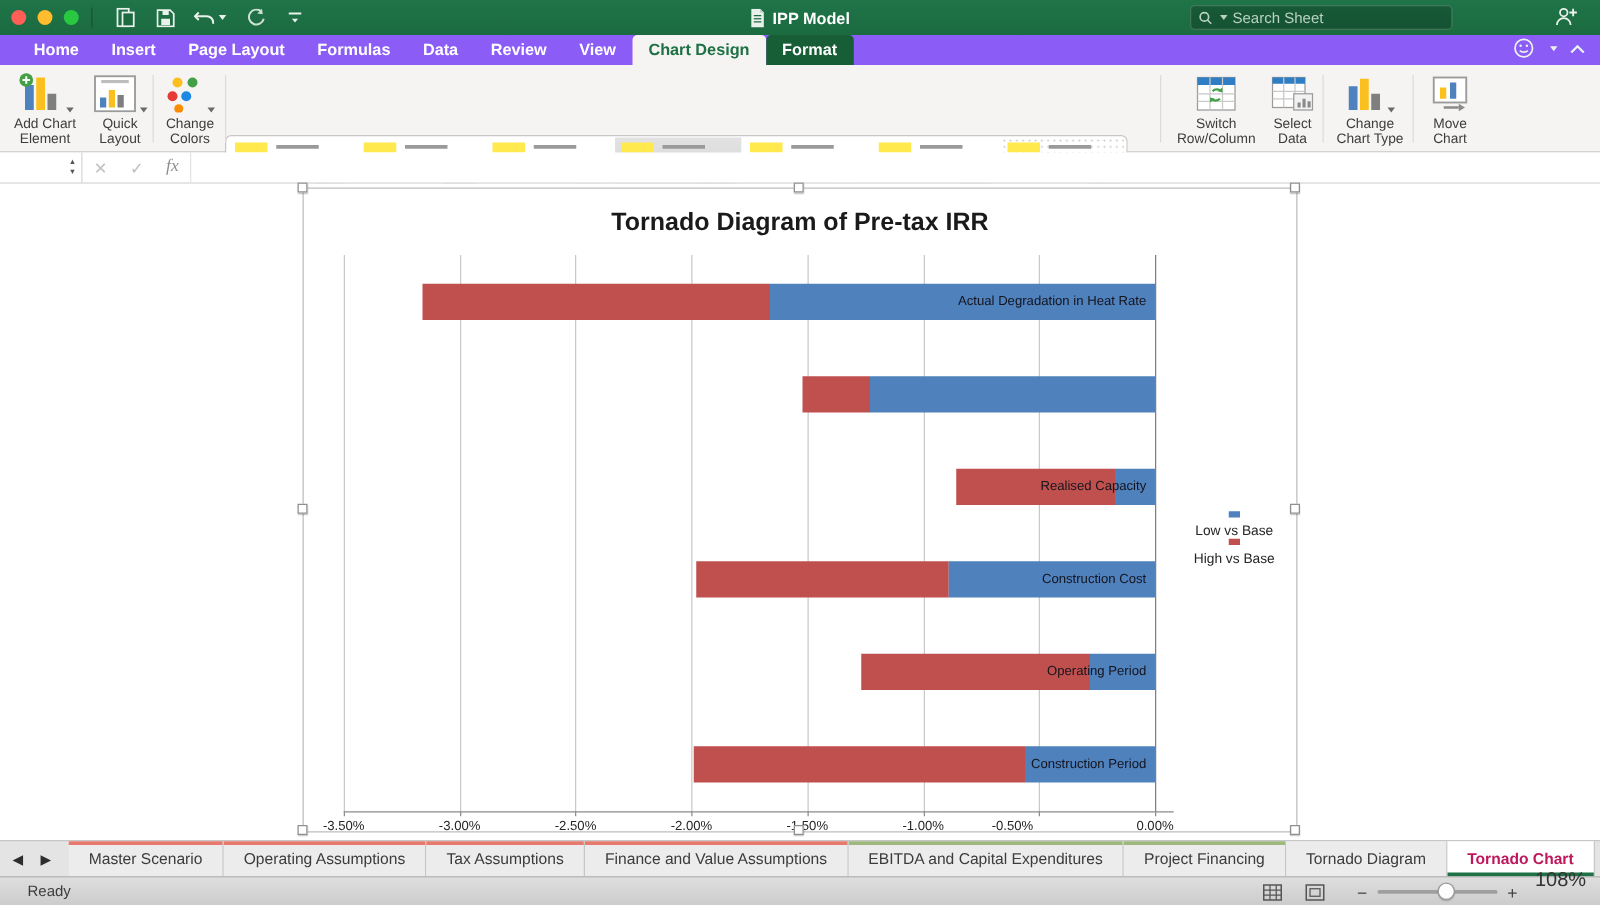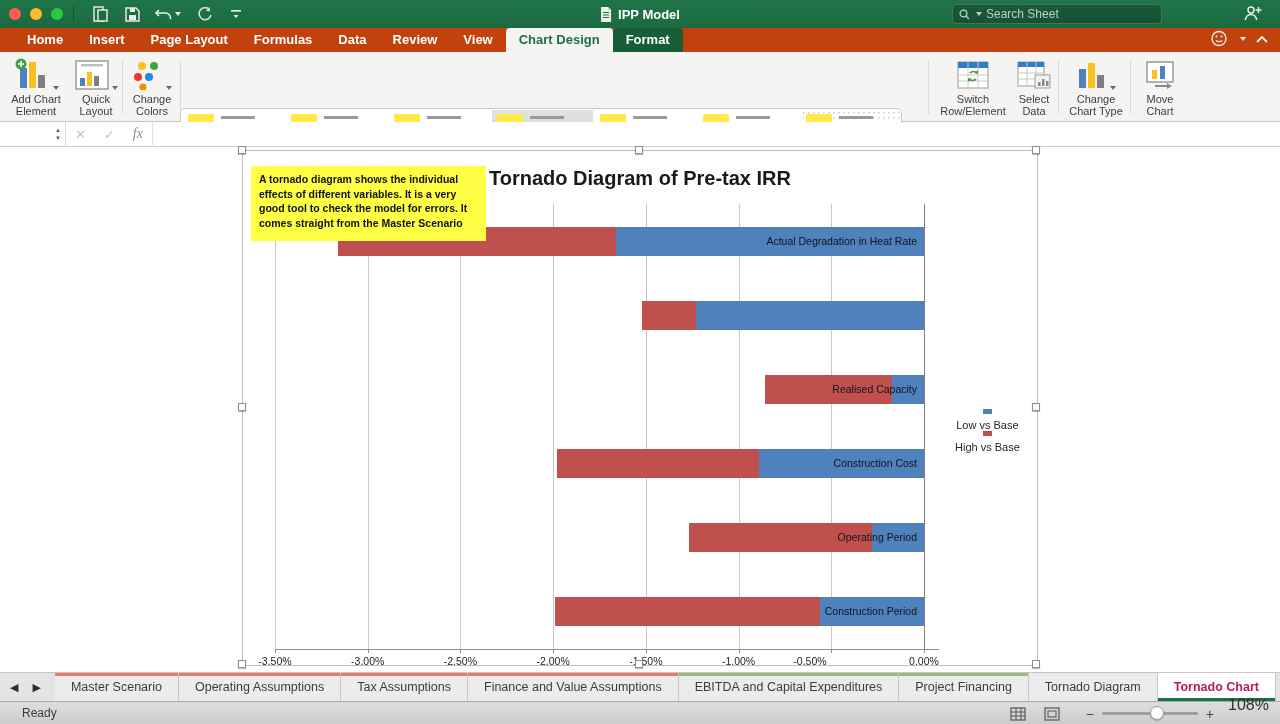--- a/index.html
+++ b/index.html
@@ -21,21 +21,21 @@
     display:flex; align-items:center; gap:6px; }
   #doc-title { color:#fff; font-size:13px; font-weight:bold; }
   #search-box { position:absolute; right:118px; top:4px; width:210px; height:20px;
     background:rgba(0,0,0,.22); border:1px solid rgba(255,255,255,.18); border-radius:4px;
     display:flex; align-items:center; padding:0 6px; gap:4px; }
   #search-box .ph { color:#b9d2c2; font-size:12px; }
   #share-btn { position:absolute; right:18px; top:5px; }
 
   
   #tabrow { position:absolute; left:0; top:28px; width:100%; height:24px;
-    background:#c2410c; display:flex; align-items:flex-end; padding-left:14px; }
+    background:#8b5cf6; display:flex; align-items:flex-end; padding-left:14px; }
   .rtab { height:24px; padding:4px 13px 5px; font-size:13px; font-weight:bold; color:#ffffff;
     border-radius:4px 4px 0 0; }
   .rtab.active { background:#f5f4f2; color:#1e7145; }
   .rtab.contextual { background:#15573372; background:#175d36; }
   #tabrow-right { position:absolute; right:12px; top:30px; display:flex; align-items:center; gap:10px; }
 
   
   #ribbon { position:absolute; left:0; top:52px; width:100%; height:70px; background:#f5f4f2;
     border-bottom:1px solid #c8c6c4; }
   .rb-btn { position:absolute; top:4px; text-align:center; color:#3d3d3d; font-size:11px; line-height:12px; }
@@ -438,21 +438,21 @@
             <line x1="22" y1="2" x2="22" y2="28" stroke="#c9c9c9"></line>
             <line x1="2" y1="15" x2="32" y2="15" stroke="#c9c9c9"></line>
             <line x1="2" y1="21" x2="32" y2="21" stroke="#c9c9c9"></line>
             <path d="M14 13 a5 5 0 0 1 7 0" fill="none" stroke="#43a047" stroke-width="1.8"></path>
             <path d="M22 10 l0 4 -4 -1 z" fill="#43a047"></path>
             <path d="M20 19 a5 5 0 0 1 -7 0" fill="none" stroke="#43a047" stroke-width="1.8"></path>
             <path d="M12 22 l0 -4 4 1 z" fill="#43a047"></path>
           </svg>
         </div>
         <div>Switch</div>
-        <div>Row/Element</div>
+        <div>Row/Column</div>
       </div>
       <div class="rb-btn" style="left: 1010px; width: 48px;">
         <div class="rb-icon">
           <svg width="34" height="30" viewBox="0 0 34 30">
             <rect x="1" y="2" width="26" height="24" fill="#fff" stroke="#9b9b9b"></rect>
             <rect x="1" y="2" width="26" height="5" fill="#2f7dc3"></rect>
             <line x1="10" y1="2" x2="10" y2="26" stroke="#c9c9c9"></line>
             <line x1="19" y1="2" x2="19" y2="26" stroke="#c9c9c9"></line>
             <line x1="1" y1="13" x2="27" y2="13" stroke="#c9c9c9"></line>
             <line x1="1" y1="19" x2="27" y2="19" stroke="#c9c9c9"></line>
@@ -503,21 +503,20 @@
     </div>
     <span class="fb-ico">✕</span>
     <span class="fb-ico">✓</span>
     <span class="fb-ico" id="fx-ico">fx</span>
     <div id="fb-input"></div>
   </div>
 
   <div id="sheet">
     <div id="chart-frame">
       <div id="chart-title">Tornado Diagram of Pre-tax IRR</div>
-      <div id="note-box">A tornado diagram shows the individual effects of different variables.  It is a very good tool to check the model for errors.  It comes straight from the Master Scenario</div>
       <div id="plot">
           <div class="gridline" style="left: 0px;"></div>
           <div class="gridline" style="left: 92.7143px;"></div>
           <div class="gridline" style="left: 185.429px;"></div>
           <div class="gridline" style="left: 278.143px;"></div>
           <div class="gridline" style="left: 370.857px;"></div>
           <div class="gridline" style="left: 463.571px;"></div>
           <div class="gridline" style="left: 556.286px;"></div>
           <div class="gridline zero" style="left: 649px;"></div>
           <div class="bar-seg" style="left: 63.0457px; top: 22.5833px; width: 278.143px; background: rgb(192, 80, 77);"></div>

